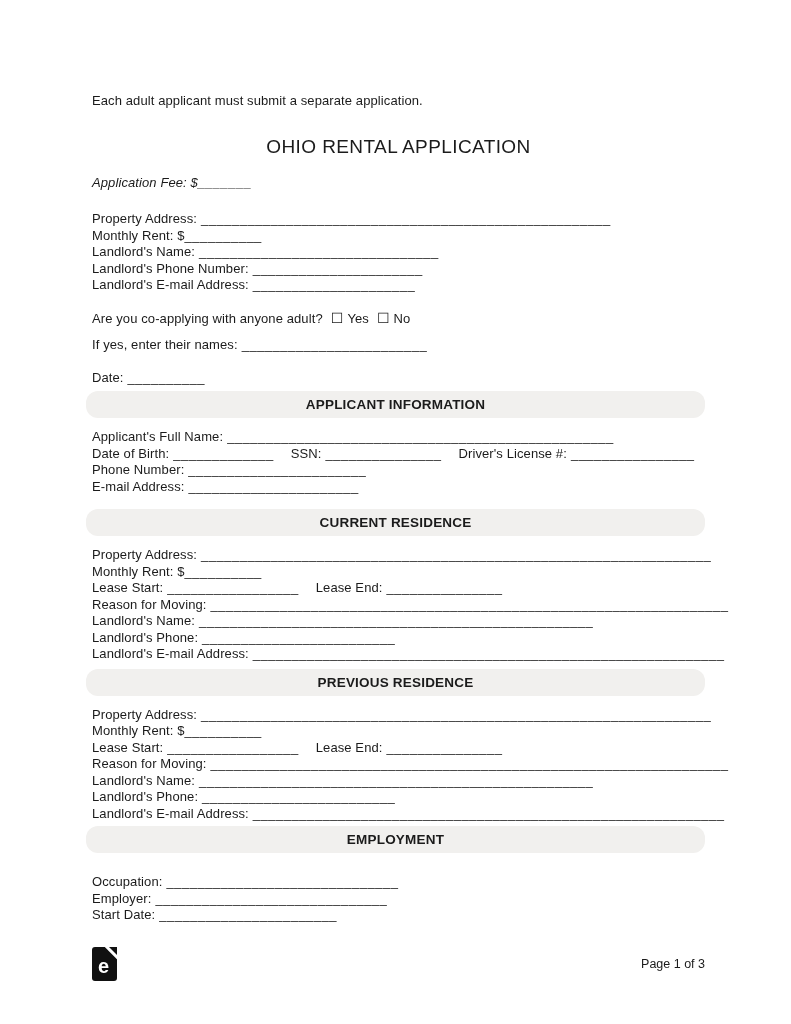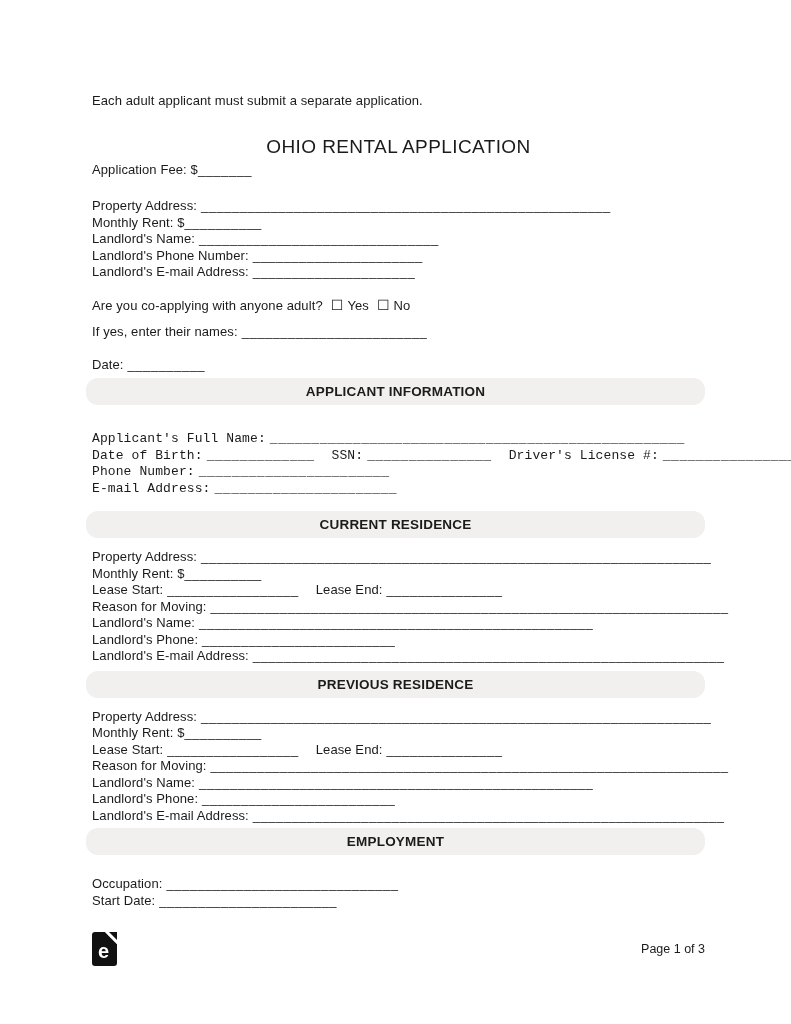--- a/index.html
+++ b/index.html
@@ -27,40 +27,40 @@
   .gap { margin-left: 17px; }
   .title {
     font-size: 19px;
     font-weight: normal;
     text-align: center;
     letter-spacing: 0.4px;
     margin-top: 26px;
     line-height: 22px;
     white-space: nowrap;
   }
-  .fee { margin-top: 4px; }
+  .fee { margin-top: 17px; font-style: italic; }
   .block-intro { margin-top: 20px; }
   .coapply { margin-top: 16px; }
   .checkbox { font-size: 14px; margin-left: 8px; margin-right: 4px; }
   .ifyes { margin-top: 10px; }
   .dateline { margin-top: 16px; }
   .bar {
     background: #f1f0ee;
     height: 27px;
     margin-left: -6px;
     display: flex;
     align-items: center;
     justify-content: center;
     font-size: 13.5px;
     font-weight: bold;
     letter-spacing: 0.2px;
     border-radius: 12px;
   }
   .bar-applicant { margin-top: 5px; }
-  .block-applicant { margin-top: 26px; font-family: Liberation Mono, monospace; }
+  .block-applicant { margin-top: 11px; }
   .bar-current { margin-top: 14px; }
   .block-residence { margin-top: 11px; }
   .bar-previous { margin-top: 6px; }
   .bar-employment { margin-top: 4px; }
   .block-employment { margin-top: 21px; }
   .footer {
     margin-top: 23px;
     display: flex;
     justify-content: space-between;
     align-items: center;
@@ -180,20 +180,23 @@
     </div>
   </div>
 
   <div class="bar bar-employment">EMPLOYMENT</div>
 
   <div class="block-employment">
     <div class="line">
       <span class="lab">Occupation:</span><span class="blank">______________________________</span>
     </div>
     <div class="line">
+      <span class="lab">Employer:</span><span class="blank">______________________________</span>
+    </div>
+    <div class="line">
       <span class="lab">Start Date:</span><span class="blank">_______________________</span>
     </div>
   </div>
 
   <div class="footer">
     <svg class="logo" viewBox="0 0 25 34" xmlns="http://www.w3.org/2000/svg" aria-hidden="true">
       <path fill="#111111" d="M13.5 0 L25 11.5 V31 Q25 34 22 34 H3 Q0 34 0 31 V3 Q0 0 3 0 Z"></path>
       <path fill="#111111" d="M17 0 H25 V8 Z"></path>
       <path fill="#ffffff" d="M13.2 -1.2 L26.2 11.8 L24.8 13.2 L11.8 0.2 Z" transform="translate(0.6,-0.6)"></path>
       <text x="11.5" y="26" text-anchor="middle" font-family="Liberation Sans, sans-serif" font-size="20" font-weight="bold" fill="#ffffff">e</text>

